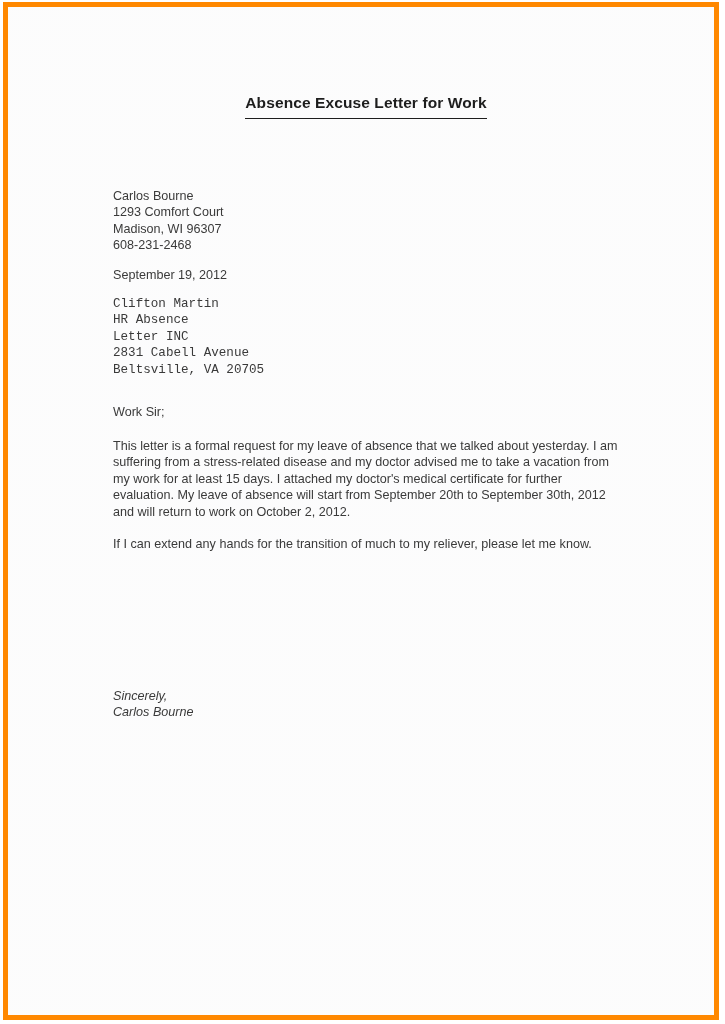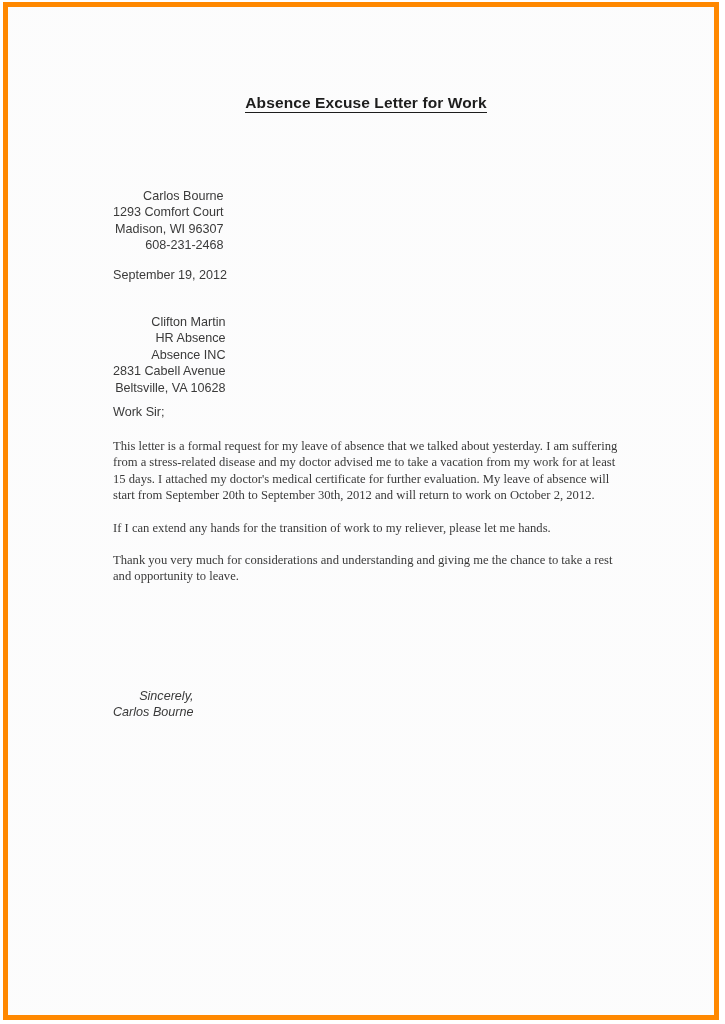--- a/index.html
+++ b/index.html
@@ -57,43 +57,41 @@
     top: 88px;
     width: 716px;
     text-align: center;
     font-size: 15.5px;
     font-weight: bold;
     color: #1d1d1d;
     letter-spacing: 0.1px;
   }
   .doc-title span {
     border-bottom: 1.6px solid #1d1d1d;
-    padding-bottom: 1px;
+    padding-bottom: 7px;
   }
 
   .block {
     position: absolute;
     left: 0;
-    text-align: right;
   }
   .block .line {
     white-space: pre;
   }
 
   #sender-block    { top: 181px; }
   #date-line       { top: 260px; }
-  #recipient-block { top: 307px; }
+  #recipient-block { top: 289px; font-family: Liberation Mono, monospace; }
   #salutation      { top: 397px; }
 
   #body-blocks {
     position: absolute;
     left: 0;
     top: 431px;
     width: 509px;
-    font-family: Liberation Serif, serif;
   }
   #body-blocks p {
     margin: 0 0 16px 0;
     text-align: left;
   }
 
   #closing-block { top: 681px; font-style: italic; }
 </style>
 </head>
 <body>
@@ -114,33 +112,32 @@
         <div class="line">608-231-2468</div>
       </div>
 
       <div class="block" id="date-line">
         <div class="line">September 19, 2012</div>
       </div>
 
       <div class="block" id="recipient-block">
         <div class="line">Clifton Martin</div>
         <div class="line">HR Absence</div>
-        <div class="line">Absence INC</div>
+        <div class="line">Letter INC</div>
         <div class="line">2831 Cabell Avenue</div>
-        <div class="line">Beltsville, VA 10628</div>
+        <div class="line">Beltsville, VA 20705</div>
       </div>
 
       <div class="block" id="salutation">
         <div class="line">Work Sir;</div>
       </div>
 
       <div id="body-blocks">
         <p>This letter is a formal request for my leave of absence that we talked about yesterday. I am suffering from a stress-related disease and my doctor advised me to take a vacation from my work for at least 15 days. I attached my doctor's medical certificate for further evaluation. My leave of absence will start from September 20th to September 30th, 2012 and will return to work on October 2, 2012.</p>
-        <p>If I can extend any hands for the transition of work to my reliever, please let me hands.</p>
-        <p>Thank you very much for considerations and understanding and giving me the chance to take a rest and opportunity to leave.</p>
+        <p>If I can extend any hands for the transition of much to my reliever, please let me know.</p>
       </div>
 
       <div class="block" id="closing-block">
         <div class="line">Sincerely,</div>
         <div class="line">Carlos Bourne</div>
       </div>
 
     </div>
   </div>
 </div>

